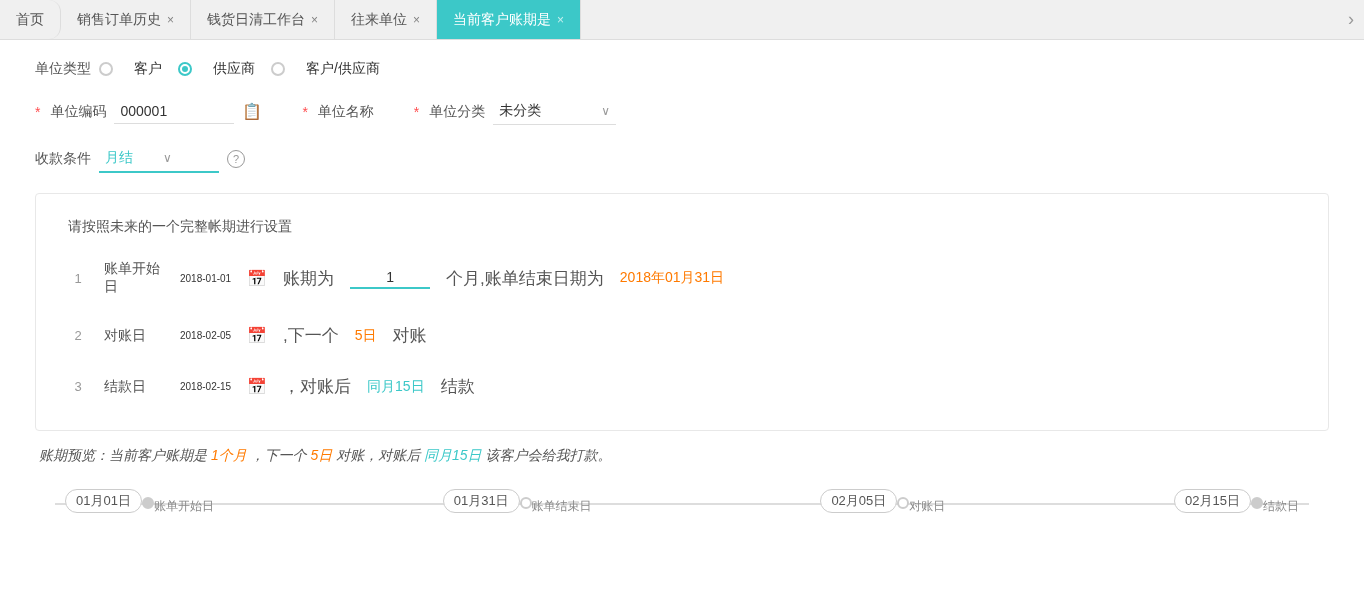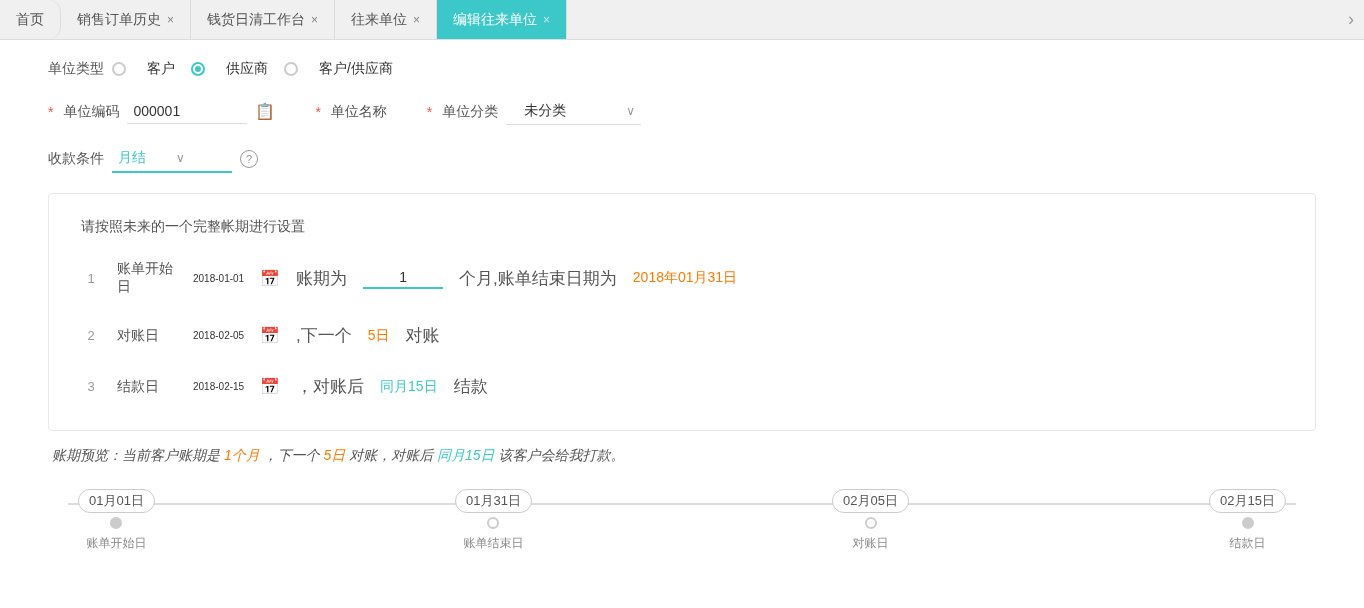--- a/index.html
+++ b/index.html
@@ -44,21 +44,21 @@
       margin-left: auto;
       cursor: pointer;
       font-size: 18px;
       color: #999;
     }
 
     
     .main-content {
       background: #fff;
       min-height: calc(608px - 40px);
-      padding: 20px 48px;
+      padding: 20px 35px;
     }
 
     
     .form-row {
       display: flex;
       align-items: center;
       margin-bottom: 20px;
       gap: 40px;
     }
     .form-item {
@@ -132,21 +132,21 @@
 
     
     .category-select {
       display: flex;
       align-items: center;
       border-bottom: 1px solid #ddd;
       padding: 4px 6px;
       gap: 60px;
       cursor: pointer;
     }
-    .category-select span:first-child { color: #333; margin-left: 12px; }
+    .category-select span:first-child { color: #333; }
 
     
     .payment-condition {
       display: flex;
       align-items: center;
       gap: 8px;
     }
     .payment-select {
       display: flex;
       align-items: center;
@@ -232,21 +232,20 @@
       position: absolute;
       top: 14px;
       left: 20px;
       right: 20px;
       height: 2px;
       background: #ddd;
       z-index: 0;
     }
     .timeline-point {
       display: flex;
-      flex-direction: column;
       align-items: center;
       position: relative;
       z-index: 1;
     }
     .timeline-dot {
       width: 12px;
       height: 12px;
       border-radius: 50%;
       background: #fff;
       border: 2px solid #ccc;
@@ -283,21 +282,21 @@
   </div>
   <div class="tab">
     <span>钱货日清工作台</span>
     <span class="close-btn">×</span>
   </div>
   <div class="tab">
     <span>往来单位</span>
     <span class="close-btn">×</span>
   </div>
   <div class="tab active">
-    <span>编辑往来单位</span>
+    <span>当前客户账期是</span>
     <span class="close-btn">×</span>
   </div>
   <div class="tab-expand">›</div>
 </div>
 
 <div class="main-content">
 
   <div class="form-row">
     <div class="form-item">
       <span class="form-label">单位类型</span>

